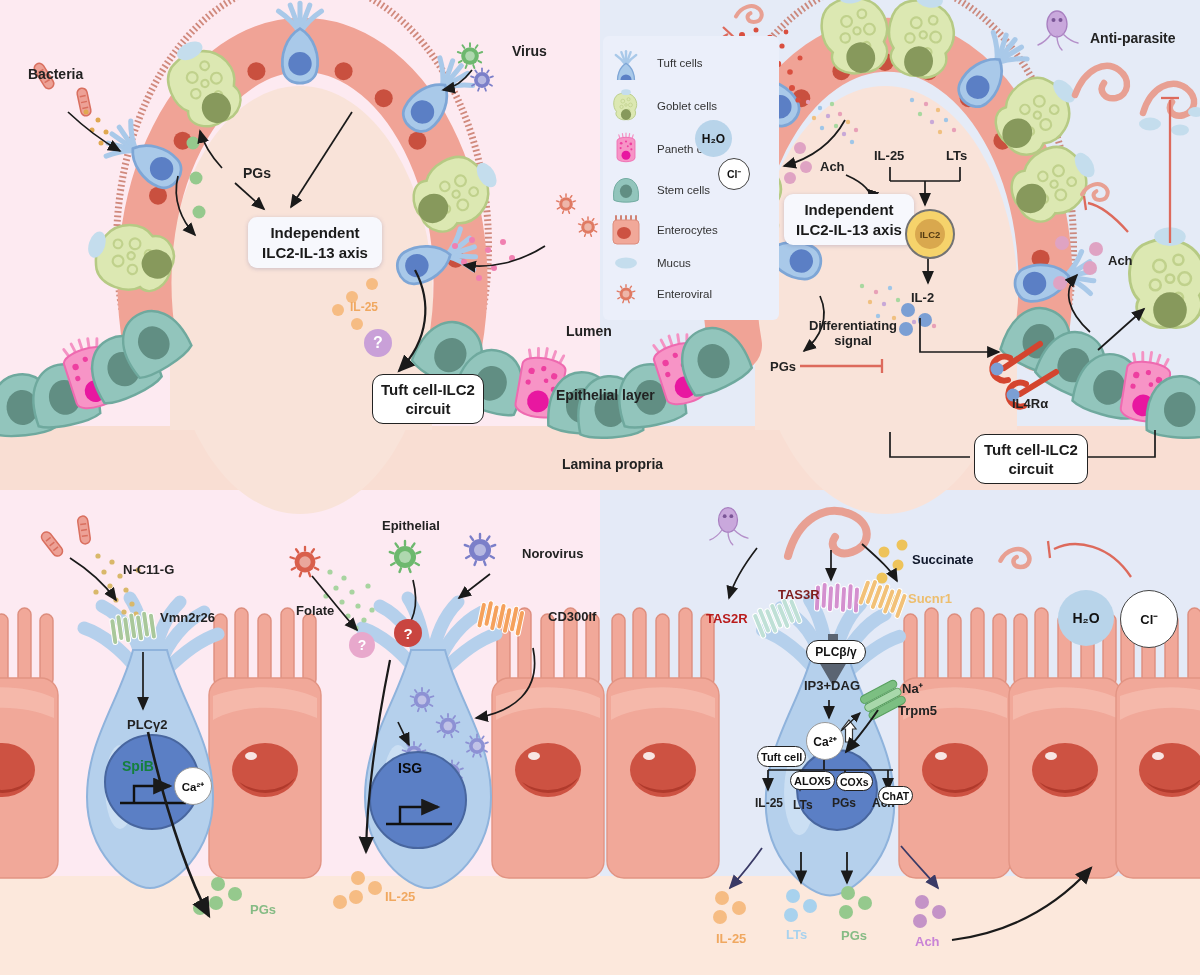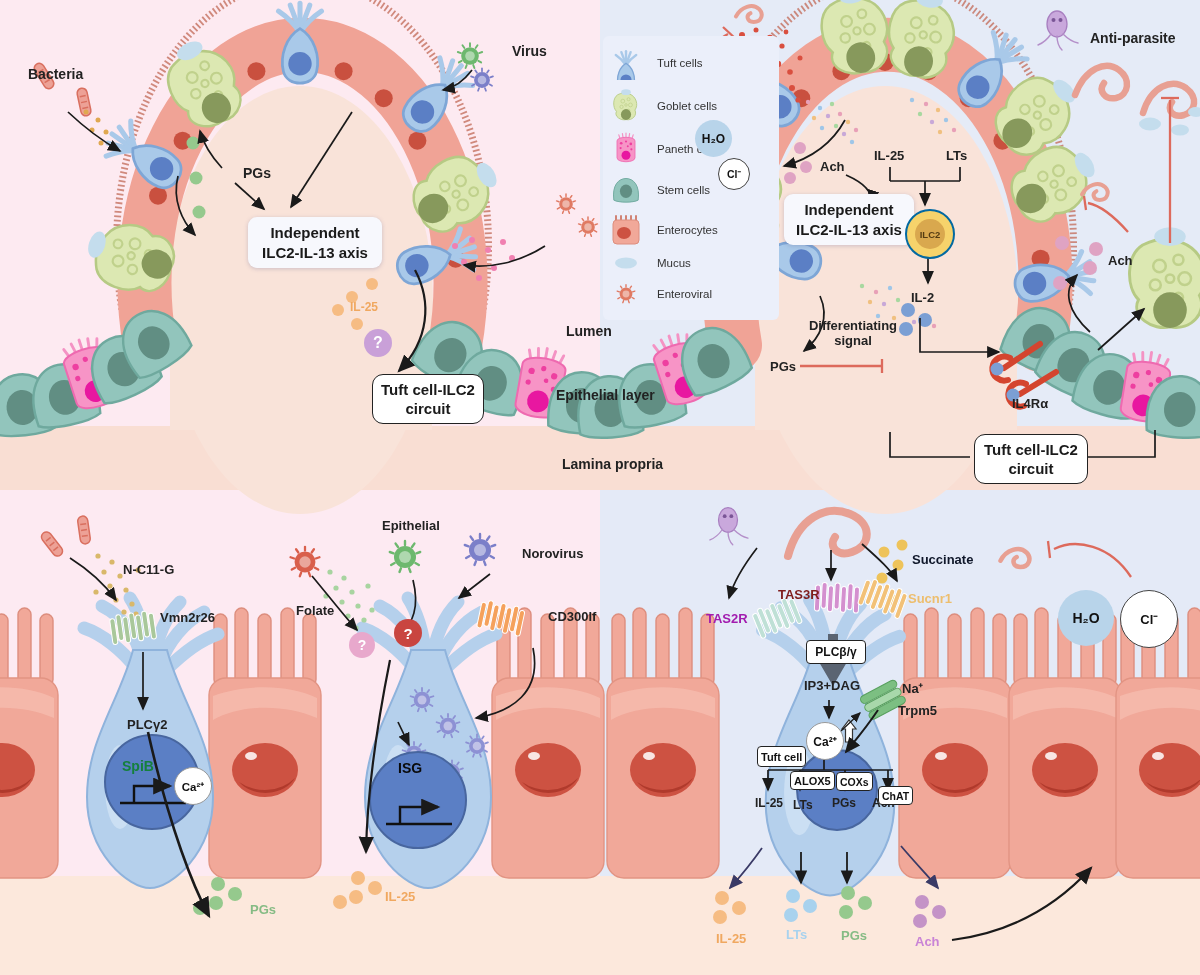--- a/index.html
+++ b/index.html
@@ -8,21 +8,21 @@
   #scene{position:absolute;left:0;top:0;z-index:1}
   .lbl{position:absolute;z-index:5;font-weight:bold;font-size:13px;color:#222;
        white-space:nowrap;line-height:1.15}
   .lbl.big{font-size:14px}
   .lbl.sm{font-size:12px}
   .lbl.ctr{transform:translateX(-50%)}
   .wbox{position:absolute;z-index:5;background:#f7f8fd;border-radius:9px;text-align:center;
         font-weight:bold;font-size:15px;padding:6px 5px;display:flex;flex-direction:column;
         line-height:1.3;color:#1a1a1a;box-shadow:0 1px 4px rgba(90,90,140,.28)}
   .wbox.circuit{background:#fff;border:1.6px solid #222;box-shadow:none;border-radius:11px;justify-content:center}
-  .sbox{position:absolute;z-index:6;background:#fff;border:1.4px solid #222;border-radius:4px;
+  .sbox{position:absolute;z-index:6;background:#fff;border:1.4px solid #222;border-radius:12px;
         font-weight:bold;font-size:11px;color:#111;text-align:center;display:flex;
         align-items:center;justify-content:center;white-space:nowrap;padding:1px 3px}
   .circle{position:absolute;z-index:6;border-radius:50%;display:flex;align-items:center;
           justify-content:center;font-weight:bold;color:#111}
   .qmark{color:#fff;font-weight:bold;z-index:6}
   #legend{position:absolute;left:603px;top:36px;width:176px;height:284px;z-index:4;
           background:#ebeffa;border-radius:6px;display:flex;flex-direction:column;
           justify-content:space-around;padding:6px 8px;box-sizing:border-box}
   .leg-item{display:flex;align-items:center;gap:16px}
   .leg-item svg{flex:0 0 30px}
@@ -650,21 +650,21 @@
 <div class="lbl big" style="left:1090px;top:30px">Anti-parasite</div>
 <div class="circle" style="left:695px;top:120px;width:37px;height:37px;background:#b8d4ea;font-size:12px">H₂O</div>
 <div class="circle" style="left:718px;top:158px;width:30px;height:30px;background:#fff;border:1.4px solid #444;font-size:10.5px">Cl⁻</div>
 <div class="lbl" style="left:820px;top:160px">Ach</div>
 <div class="wbox" style="left:784px;top:194px;width:120px">
   <span>Independent</span>
   <span>ILC2-IL-13 axis</span>
 </div>
 <div class="lbl" style="left:874px;top:149px">IL-25</div>
 <div class="lbl" style="left:946px;top:149px">LTs</div>
-<div class="circle" style="left:905px;top:209px;width:46px;height:46px;background:#f6d36b;border:2px solid #0369a1">
+<div class="circle" style="left:905px;top:209px;width:46px;height:46px;background:#f6d36b;border:2px solid #737373">
   <div class="circle" style="position:static;width:30px;height:30px;background:#d9a84e;font-size:9.5px;color:#553c12">ILC2</div>
 </div>
 <div class="lbl" style="left:911px;top:291px">IL-2</div>
 <div class="lbl ctr" style="left:853px;top:319px;text-align:center">
   <div>Differentiating</div>
   <div>signal</div>
 </div>
 <div class="lbl" style="left:770px;top:360px">PGs</div>
 <div class="lbl" style="left:1108px;top:254px">Ach</div>
 <div class="lbl" style="left:1012px;top:397px">IL4Rα</div>
@@ -682,21 +682,21 @@
 <div class="lbl" style="left:296px;top:604px">Folate</div>
 <div class="lbl" style="left:382px;top:519px">Epithelial</div>
 <div class="lbl" style="left:522px;top:547px">Norovirus</div>
 <div class="lbl" style="left:548px;top:610px">CD300lf</div>
 <div class="circle qmark" style="left:349px;top:632px;width:26px;height:26px;background:#e8a8cc;font-size:14px">?</div>
 <div class="circle qmark" style="left:394px;top:619px;width:28px;height:28px;background:#c94540;font-size:15px">?</div>
 <div class="lbl big" style="left:398px;top:760px;color:#0a0a0a">ISG</div>
 <div class="lbl" style="left:385px;top:890px;color:#f0a860">IL-25</div>
 
 <div class="lbl" style="left:912px;top:553px;color:#0f172a">Succinate</div>
-<div class="lbl" style="left:706px;top:612px;color:#a21caf">TAS2R</div>
+<div class="lbl" style="left:706px;top:612px;color:#b91c1c">TAS2R</div>
 <div class="lbl" style="left:778px;top:588px;color:#7f1d1d">TAS3R</div>
 <div class="lbl" style="left:908px;top:592px;color:#edbe6e">Sucnr1</div>
 <div class="sbox" style="left:806px;top:640px;width:52px;height:20px;font-size:12px">PLCβ/γ</div>
 <div class="lbl" style="left:804px;top:679px">IP3+DAG</div>
 <div class="lbl" style="left:902px;top:682px">Na⁺</div>
 <div class="lbl" style="left:898px;top:704px">Trpm5</div>
 <div class="circle" style="left:806px;top:722px;width:36px;height:36px;background:#fff;border:1px solid #999;font-size:12px">Ca²⁺</div>
 <div class="sbox" style="left:757px;top:746px;height:17px">Tuft cell</div>
 <div class="sbox" style="left:790px;top:771px;height:15px;font-size:11px">ALOX5</div>
 <div class="sbox" style="left:836px;top:772px;height:15px;font-size:10.5px">COXs</div>

